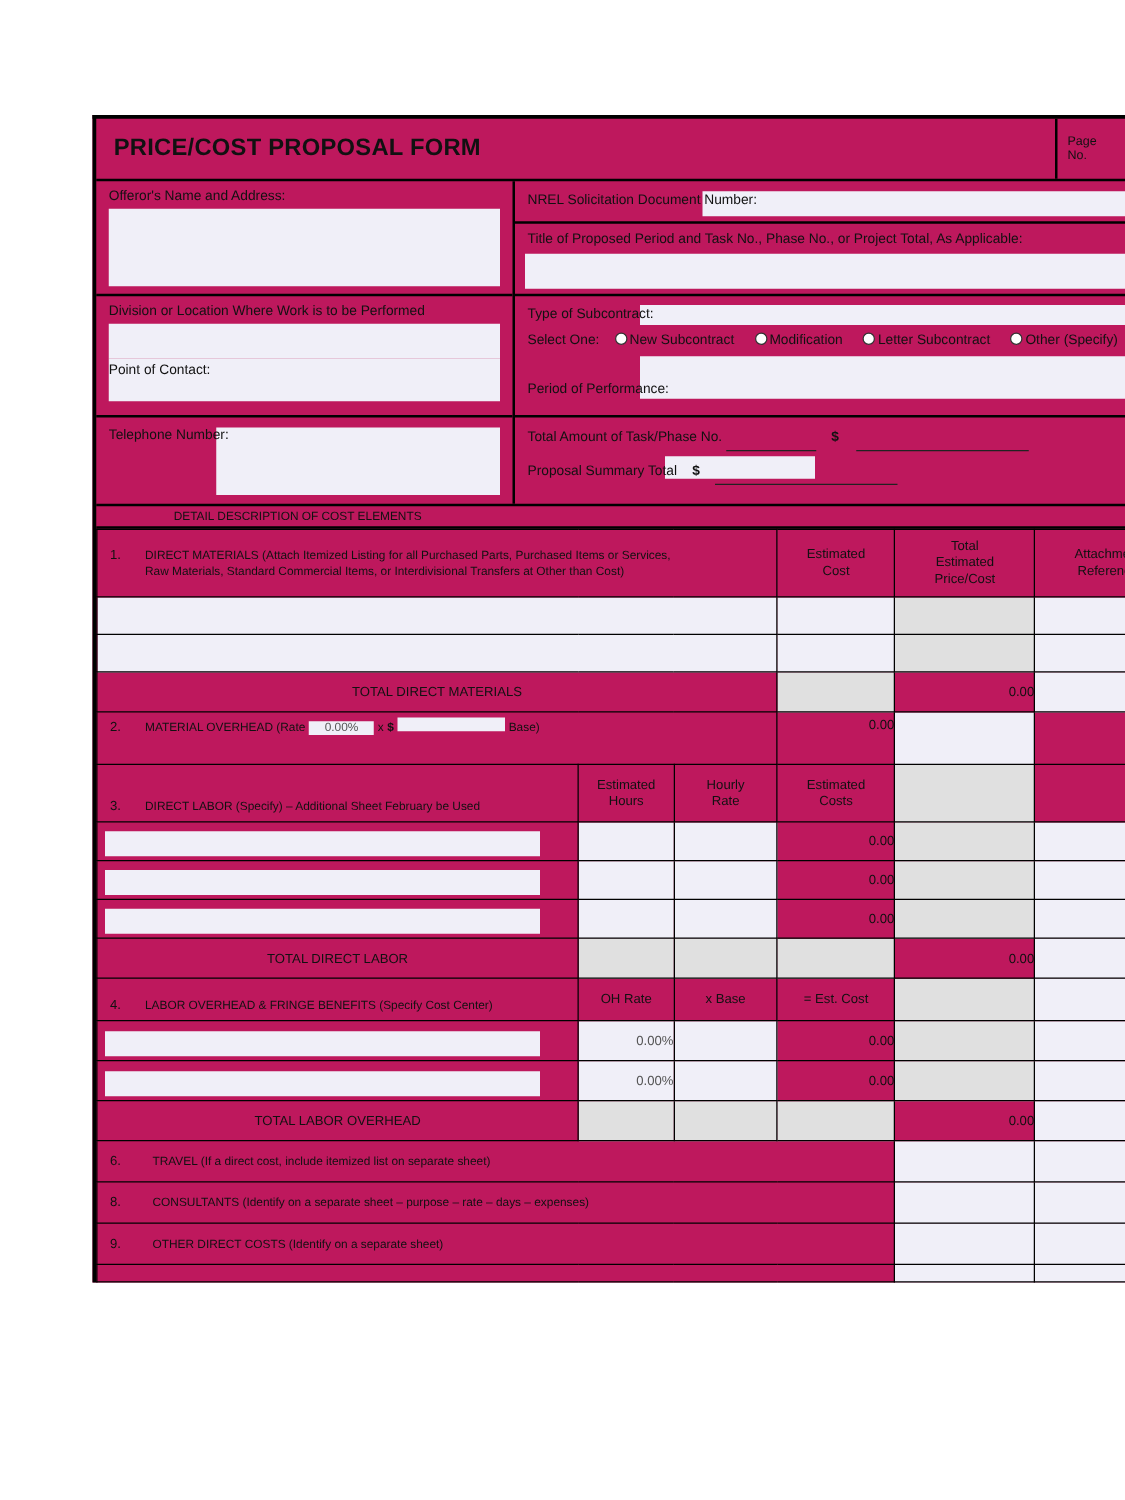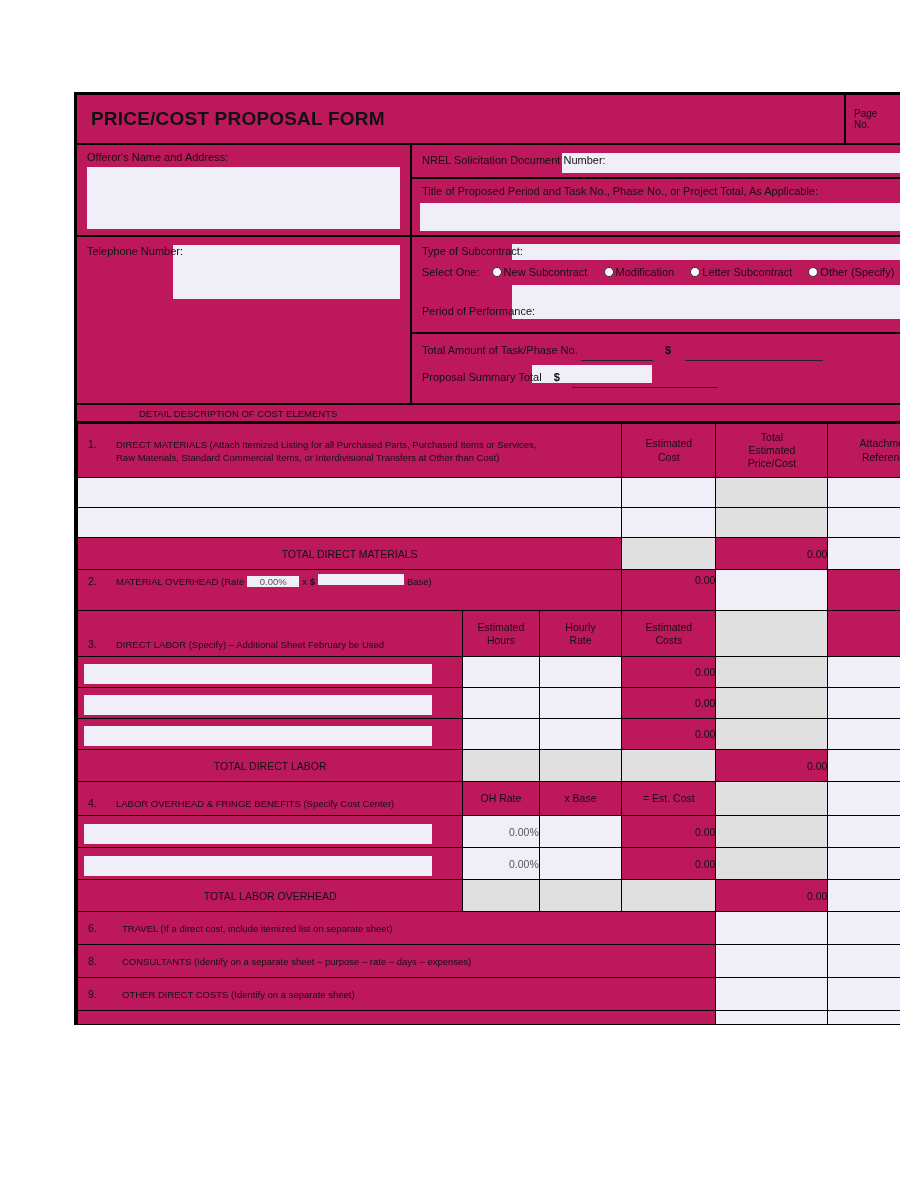--- a/index.html
+++ b/index.html
@@ -112,20 +112,28 @@
 
     <div class="row">
 
       <div class="cell hdr-left br">
 
         <div class="cell bb" style="height:92px;">
           <div class="pad lbl">Offeror's Name and Address:</div>
           <div class="fld" style="height:62px;margin:2px 10px 0 10px;"></div>
         </div>
 
+        <div class="cell bb" style="height:97px;">
+          <div class="pad lbl">Division or Location Where Work is to be Performed</div>
+          <div class="fld" style="height:28px;margin:2px 10px 0 10px;"></div>
+          <div style="position:relative;">
+            <div class="fld" style="height:34px;margin:0 10px 0 10px;"></div>
+            <div class="lbl" style="position:absolute;left:10px;top:3px;background:transparent;">Point of Contact:</div>
+          </div>
+        </div>
 
         <div class="cell" style="height:69px;">
           <div style="position:relative;padding-top:8px;">
             <div class="fld" style="height:54px;margin-left:96px;margin-right:10px;"></div>
             <div class="lbl" style="position:absolute;left:10px;top:8px;">Telephone Number:</div>
           </div>
         </div>
 
       </div>
 

